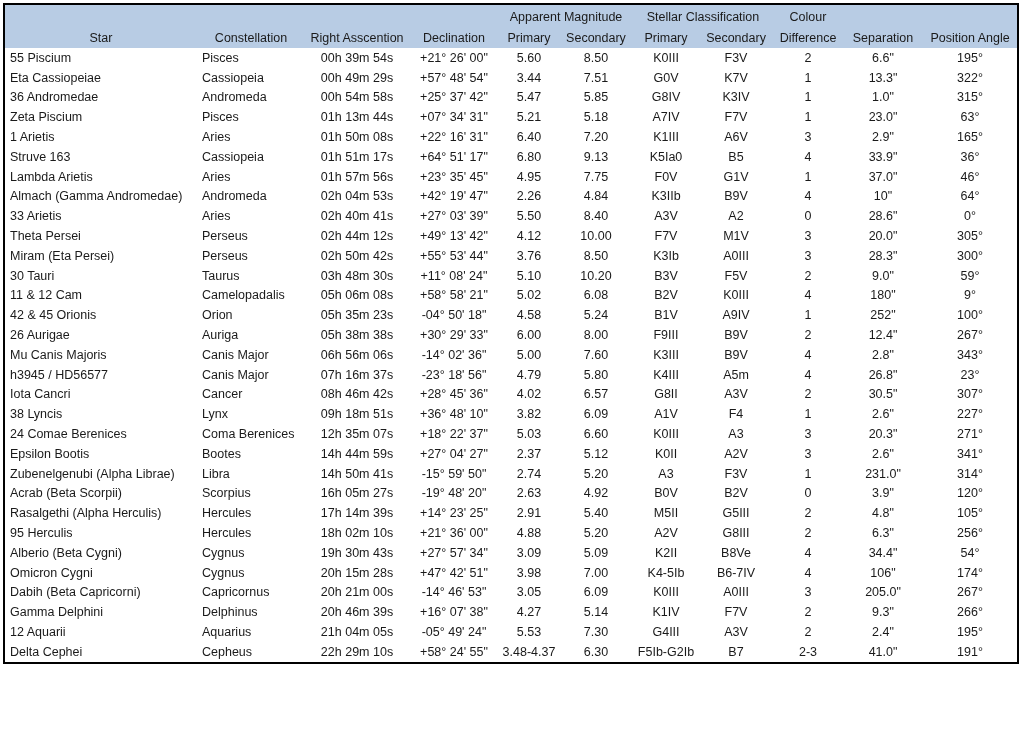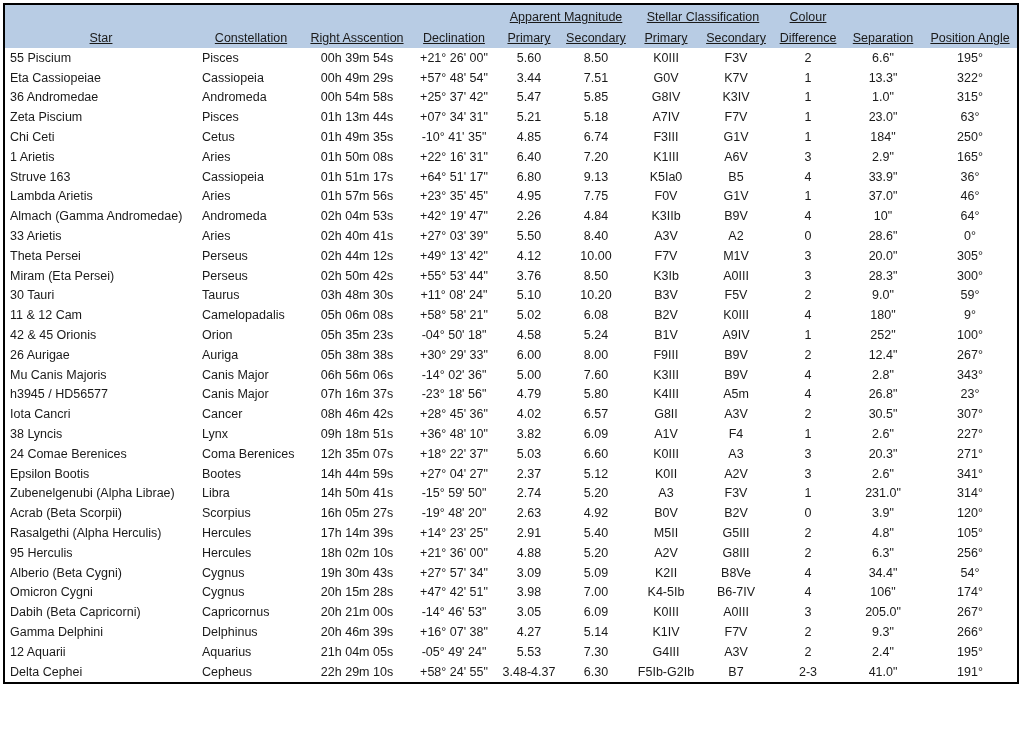--- a/index.html
+++ b/index.html
@@ -33,21 +33,21 @@
     color: var(--text-color);
     font-size: 12.5px;
   }
   th, td {
     padding: 0 3px;
     white-space: nowrap;
     overflow: visible;
     font-weight: normal;
     vertical-align: middle;
   }
-  thead th { background: var(--header-bg); text-decoration: underline; }
+  thead th { background: var(--header-bg); }
   tr.group-row th { height: 23px; text-align: center; }
   tr.col-row th { height: 20px; text-align: center; }
   tbody td { height: 19.8px; text-align: center; background: var(--row-bg); }
   .al { text-align: left; }
   tbody td.col0, tbody td.col1 { text-align: left; padding-left: 5px; }
   
   .w0 { width: 192px; } .w1 { width: 108px; } .w2 { width: 104px; }
   .w3 { width: 90px; }  .w4 { width: 60px; }  .w5 { width: 74px; }
   .w6 { width: 66px; }  .w7 { width: 74px; }  .w8 { width: 70px; }
   .w9 { width: 80px; }  .w10 { width: 94px; }
@@ -139,33 +139,20 @@
           <td class="col3">+07° 34' 31"</td>
           <td class="col4">5.21</td>
           <td class="col5">5.18</td>
           <td class="col6">A7IV</td>
           <td class="col7">F7V</td>
           <td class="col8">1</td>
           <td class="col9">23.0"</td>
           <td class="col10">63°</td>
         </tr>
         <tr>
-          <td class="col0">Chi Ceti</td>
-          <td class="col1">Cetus</td>
-          <td class="col2">01h 49m 35s</td>
-          <td class="col3">-10° 41' 35"</td>
-          <td class="col4">4.85</td>
-          <td class="col5">6.74</td>
-          <td class="col6">F3III</td>
-          <td class="col7">G1V</td>
-          <td class="col8">1</td>
-          <td class="col9">184"</td>
-          <td class="col10">250°</td>
-        </tr>
-        <tr>
           <td class="col0">1 Arietis</td>
           <td class="col1">Aries</td>
           <td class="col2">01h 50m 08s</td>
           <td class="col3">+22° 16' 31"</td>
           <td class="col4">6.40</td>
           <td class="col5">7.20</td>
           <td class="col6">K1III</td>
           <td class="col7">A6V</td>
           <td class="col8">3</td>
           <td class="col9">2.9"</td>

